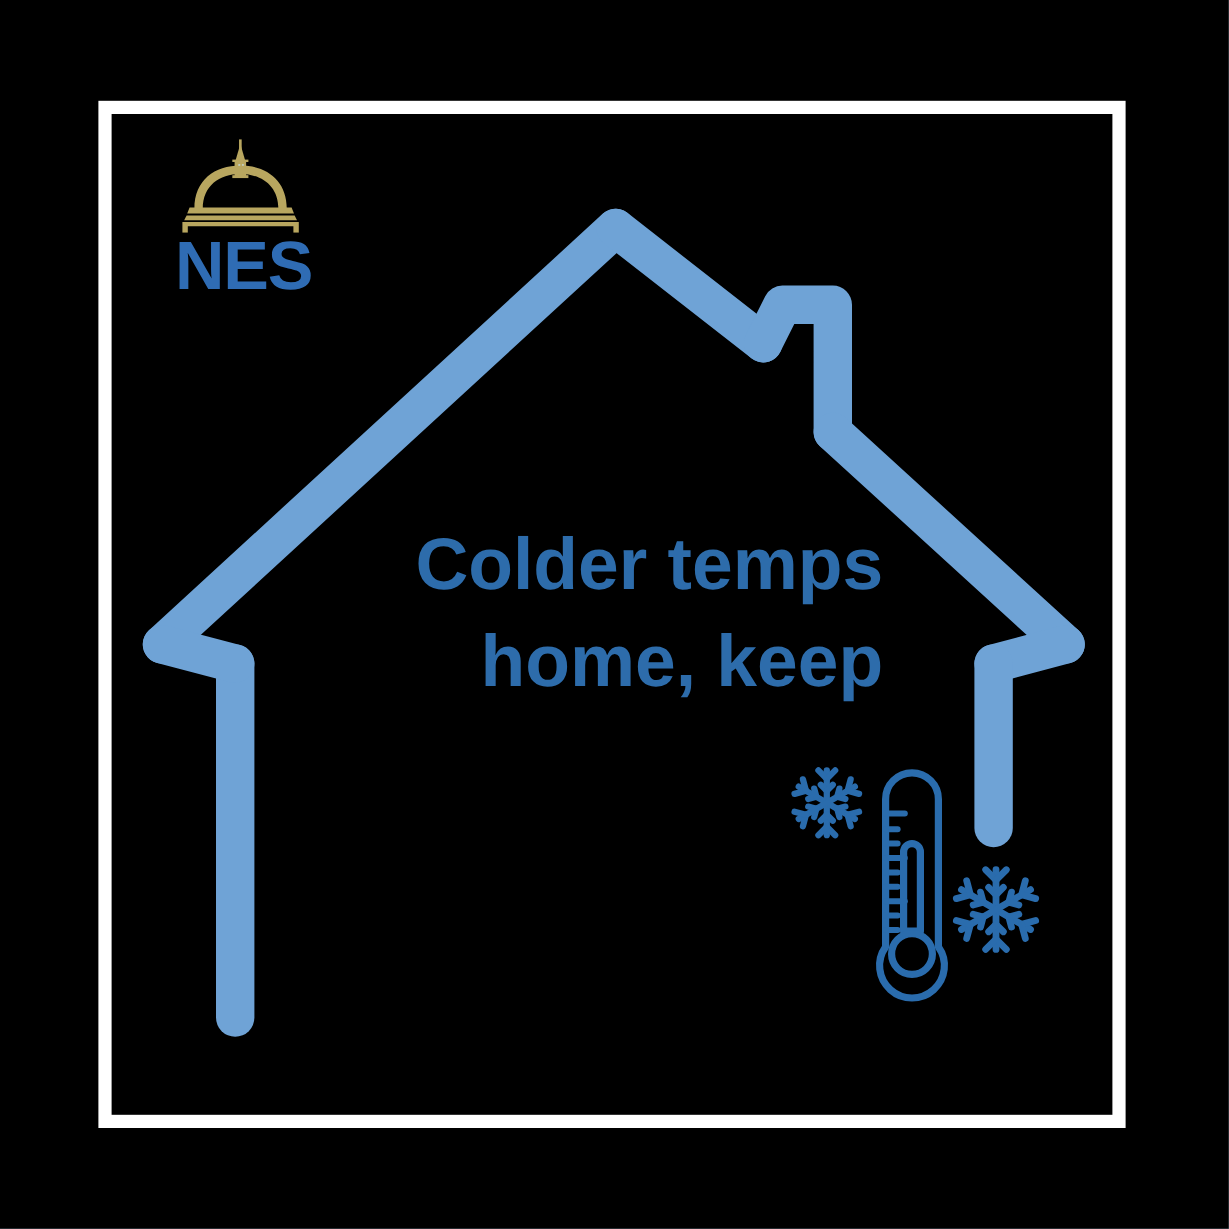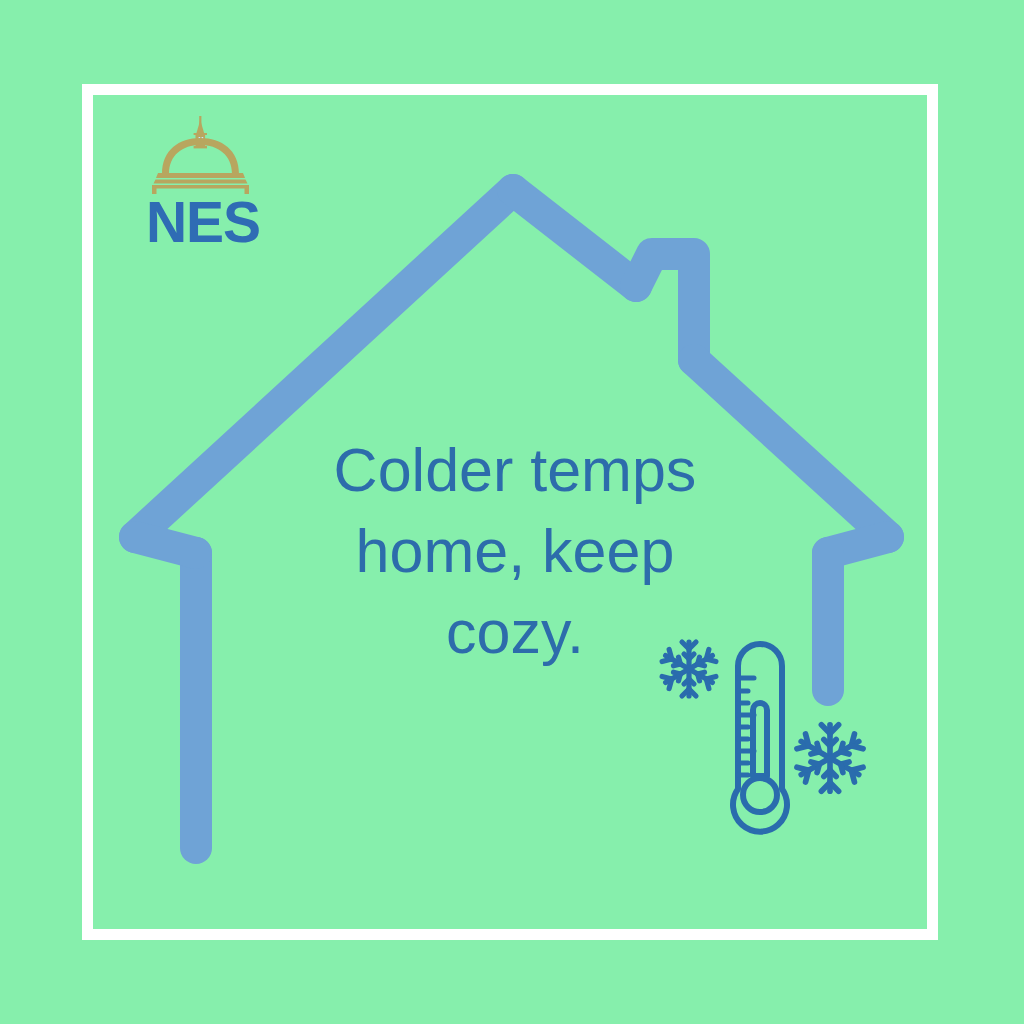--- a/index.html
+++ b/index.html
@@ -10,21 +10,21 @@
   body {
     width: 1024px;
     height: 1024px;
     font-family: "Liberation Sans", sans-serif;
     overflow: hidden;
   }
   #poster {
     position: relative;
     width: 1024px;
     height: 1024px;
-    background: #86efac;
+    background: #000000;
     overflow: hidden;
   }
   
   #frame {
     position: absolute;
     left: 82px;
     top: 84px;
     width: 856px;
     height: 856px;
     border: 11px solid #ffffff;
@@ -63,28 +63,28 @@
     font-weight: bold;
     letter-spacing: -1px;
     color: #2f6cb4;
     line-height: 1;
     text-align: center;
     font-family: "Liberation Sans", sans-serif;
   }
   
   #headline {
     position: absolute;
-    left: 305px;
+    left: 316px;
     top: 430px;
     width: 420px;
-    text-align: center;
+    text-align: right;
     color: #2d6cab;
     font-size: 61px;
     line-height: 81px;
-    font-weight: normal;
+    font-weight: bold;
     font-family: "Liberation Sans", sans-serif;
   }
   #headline .ln { display: block; white-space: nowrap; }
   
   #weather {
     position: absolute;
     left: 650px;
     top: 630px;
     width: 230px;
     height: 230px;
@@ -144,21 +144,20 @@
 
         <path d="M6 69 L103 69 L103 78 L6 78 Z M10.5 72.5 L98.5 72.5 L98.5 78 L10.5 78 Z" fill-rule="evenodd"></path>
       </g>
     </svg>
     <div id="logo-word">NES</div>
   </div>
 
   <div id="headline">
     <span class="ln">Colder temps</span>
     <span class="ln">home, keep</span>
-    <span class="ln">cozy.</span>
   </div>
 
   <div id="weather">
     <svg width="230" height="230" viewBox="0 0 230 230">
 
       <g transform="translate(39,39) scale(1.0)" stroke="#2a6cad" stroke-width="5.2" stroke-linecap="round" fill="none">
         <g>
           <line x1="0" y1="-27" x2="0" y2="27"></line>
           <line x1="-23.4" y1="-13.5" x2="23.4" y2="13.5"></line>
           <line x1="-23.4" y1="13.5" x2="23.4" y2="-13.5"></line>

